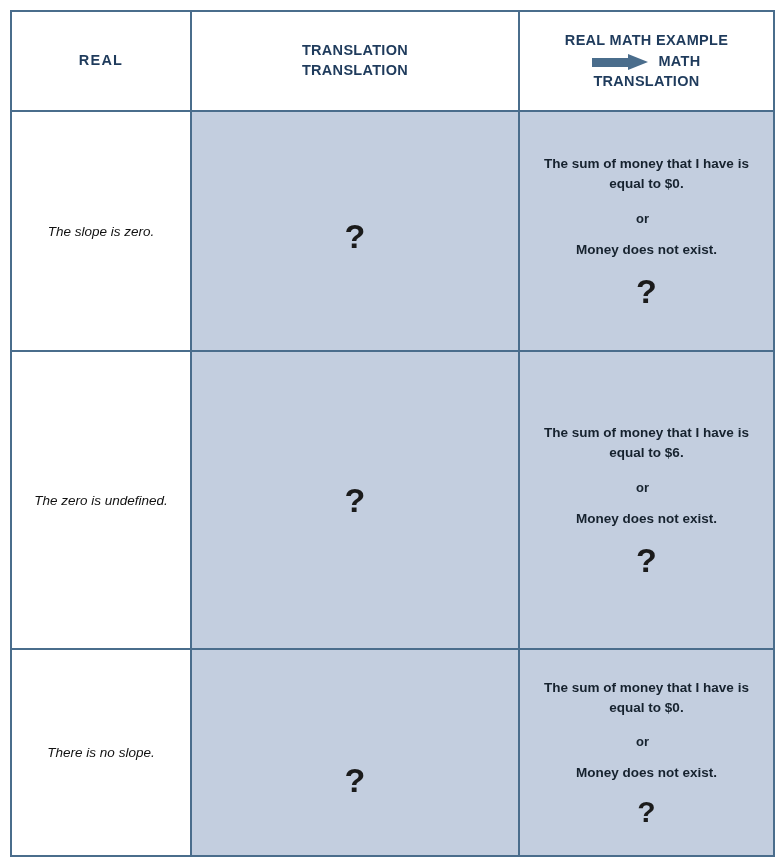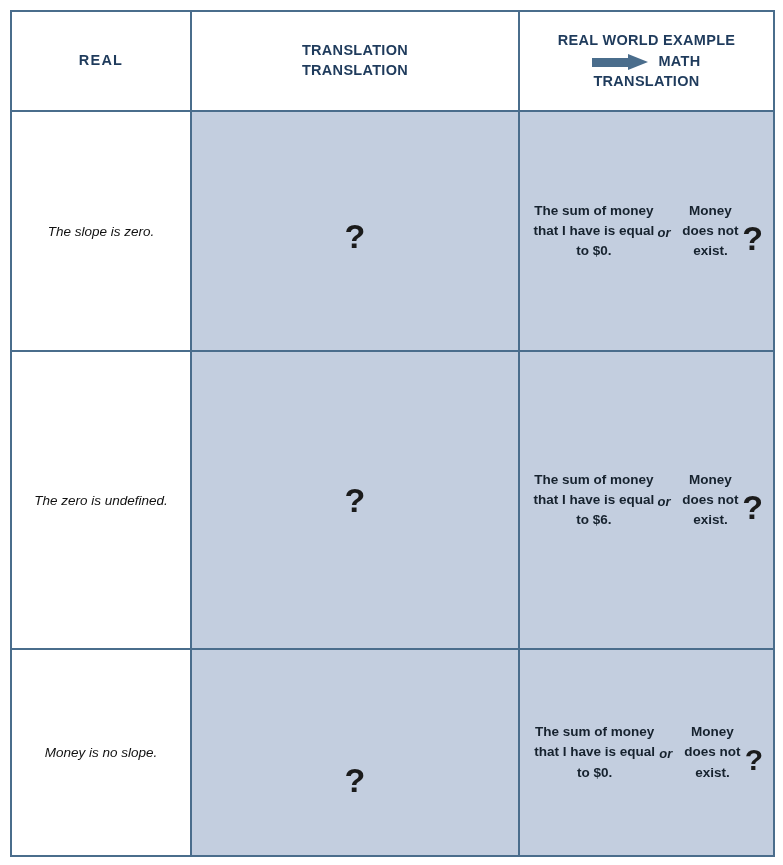--- a/index.html
+++ b/index.html
@@ -115,24 +115,24 @@
   .real-text {
     font-size: 13.5px;
     font-weight: bold;
     line-height: 1.5;
     margin: 0;
   }
   .real-or {
     font-size: 13px;
     font-weight: bold;
     margin: 16px 8px 14px 0;
-    font-style: italic;
   }
   .real-block {
     display: flex;
+    flex-direction: column;
     align-items: center;
     justify-content: center;
   }
   .real-q {
     margin-top: 14px;
   }
   .row-1 { height: 240px; }
   .row-2 { height: 298px; }
   .row-3 { height: 207px; }
   .math-inner {
@@ -155,21 +155,21 @@
       <col class="c3">
     </colgroup>
     <thead>
       <tr>
         <th class="hdr-slope">REAL</th>
         <th>
           <span class="hdr-line">TRANSLATION</span>
           <span class="hdr-line">TRANSLATION</span>
         </th>
         <th>
-          <span class="hdr-line">REAL WORLD EXAMPLE</span>
+          <span class="hdr-line">REAL MATH EXAMPLE</span>
           <span class="hdr-arrow-row">
             <span class="arrow-icon">
               <span class="shaft"></span>
                 <span class="head"></span>
             </span>
             <span>MATH</span>
           </span>
           <span class="hdr-line">TRANSLATION</span>
         </th>
       </tr>
@@ -201,21 +201,21 @@
         <td class="col-real">
           <div class="real-block">
             <p class="real-text">The sum of money that I have is equal to $6.</p>
             <p class="real-or">or</p>
             <p class="real-text">Money does not exist.</p>
             <span class="qmark real-q">?</span>
           </div>
         </td>
       </tr>
       <tr class="row-3">
-        <td class="col-slope">Money is no slope.</td>
+        <td class="col-slope">There is no slope.</td>
         <td class="col-math">
           <div class="math-inner">
             <span class="qmark">?</span>
           </div>
         </td>
         <td class="col-real">
           <div class="real-block">
             <p class="real-text">The sum of money that I have is equal to $0.</p>
             <p class="real-or">or</p>
             <p class="real-text">Money does not exist.</p>

